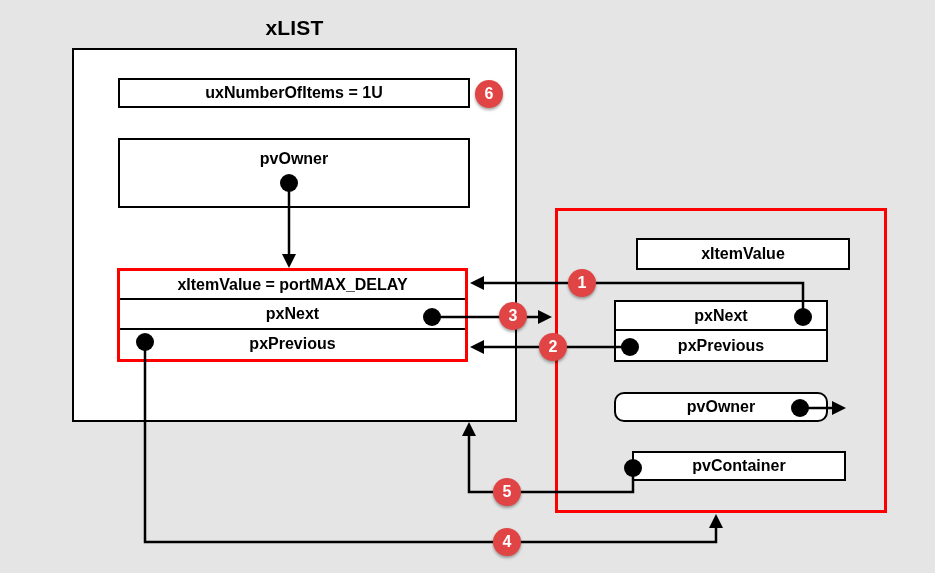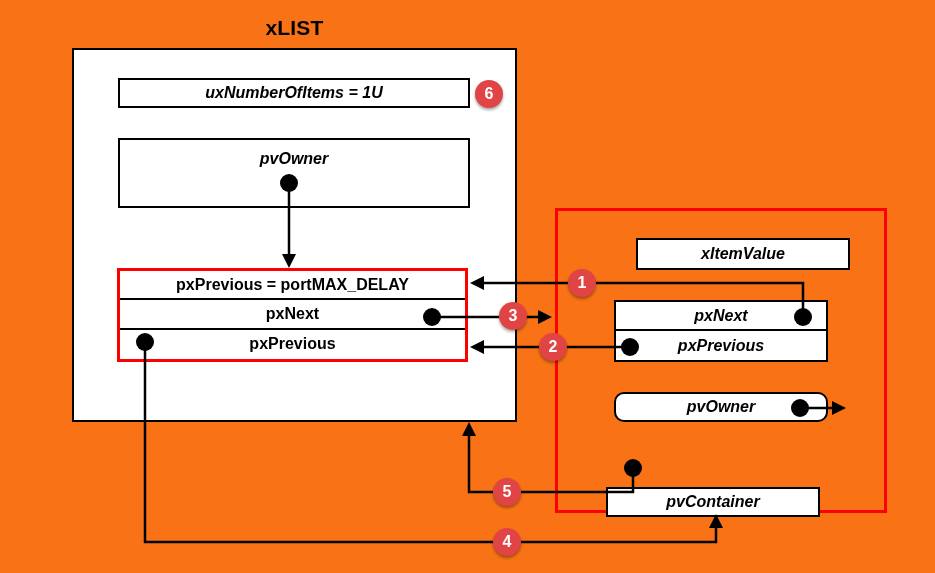--- a/index.html
+++ b/index.html
@@ -1,22 +1,22 @@
 <!DOCTYPE html>
 <html><head>
 <meta charset="utf-8">
 <style>
   html,body{margin:0;padding:0;background:#ffffff;}
   #canvas{
-    position:relative;width:935px;height:573px;background:#f97316;
+    position:relative;width:935px;height:573px;background:#e5e5e5;
     font-family:"Liberation Sans",sans-serif;font-weight:bold;color:#000;
     overflow:hidden;
   }
   .title{position:absolute;font-size:21px;text-align:center;letter-spacing:0.2px;}
-  .box{position:absolute;border:2px solid #000;background:#fff;box-sizing:border-box;font-style:italic;}
+  .box{position:absolute;border:2px solid #000;background:#fff;box-sizing:border-box;}
   .cellText{display:flex;align-items:center;justify-content:center;font-size:16px;}
   .redbox{position:absolute;border:3px solid var(--red);background:transparent;box-sizing:border-box;}
   .row{display:flex;align-items:center;justify-content:center;font-size:16px;box-sizing:border-box;background:#fff;}
   .label{position:absolute;font-size:17px;}
   svg.overlay{position:absolute;left:0;top:0;pointer-events:none;}
   .badge{
     position:absolute;width:28px;height:28px;border-radius:50%;
     background:var(--badge);color:#fff;font-size:16px;
     display:flex;align-items:center;justify-content:center;
     box-shadow:0 2px 3px rgba(0,0,0,0.35);
@@ -32,32 +32,32 @@
   <div class="box" style="left:72px;top:48px;width:445px;height:374px;"></div>
 
   <div class="box cellText" style="left:118px;top:78px;width:352px;height:30px;">uxNumberOfItems = 1U</div>
 
   <div class="box" style="left:118px;top:138px;width:352px;height:70px;">
     <div class="cellText" style="height:30px;margin-top:4px;">pvOwner</div>
   </div>
 
 
   <div class="redbox" style="left:117px;top:268px;width:351px;height:94px;">
-    <div class="row" style="height:29px;border-bottom:2px solid #000;">pxPrevious = portMAX_DELAY</div>
+    <div class="row" style="height:29px;border-bottom:2px solid #000;">xItemValue = portMAX_DELAY</div>
     <div class="row" style="height:30px;border-bottom:2px solid #000;">pxNext</div>
     <div class="row" style="height:27px;">pxPrevious</div>
   </div>
 
   <div class="redbox" style="left:555px;top:208px;width:332px;height:305px;"></div>
 
   <div class="box cellText" style="left:636px;top:238px;width:214px;height:32px;">xItemValue</div>
   <div class="box cellText" style="left:614px;top:300px;width:214px;height:31px;">pxNext</div>
   <div class="box cellText" style="left:614px;top:329px;width:214px;height:33px;">pxPrevious</div>
   <div class="box cellText" style="left:614px;top:392px;width:214px;height:30px;border-radius:10px;">pvOwner</div>
-  <div class="box cellText" style="left:606px;top:451px;width:214px;height:30px;margin-top:36px;">pvContainer</div>
+  <div class="box cellText" style="left:632px;top:451px;width:214px;height:30px;">pvContainer</div>
 
   <svg class="overlay" width="935" height="573" viewBox="0 0 935 573">
     <g stroke="#000" stroke-width="2.5" fill="#000">
 
       <g>
         <circle cx="289" cy="183" r="9" stroke="none"></circle>
         <line x1="289" y1="183" x2="289" y2="258"></line>
         <path d="M289,268 L282,254 L296,254 Z" stroke="none"></path>
       </g>
 

